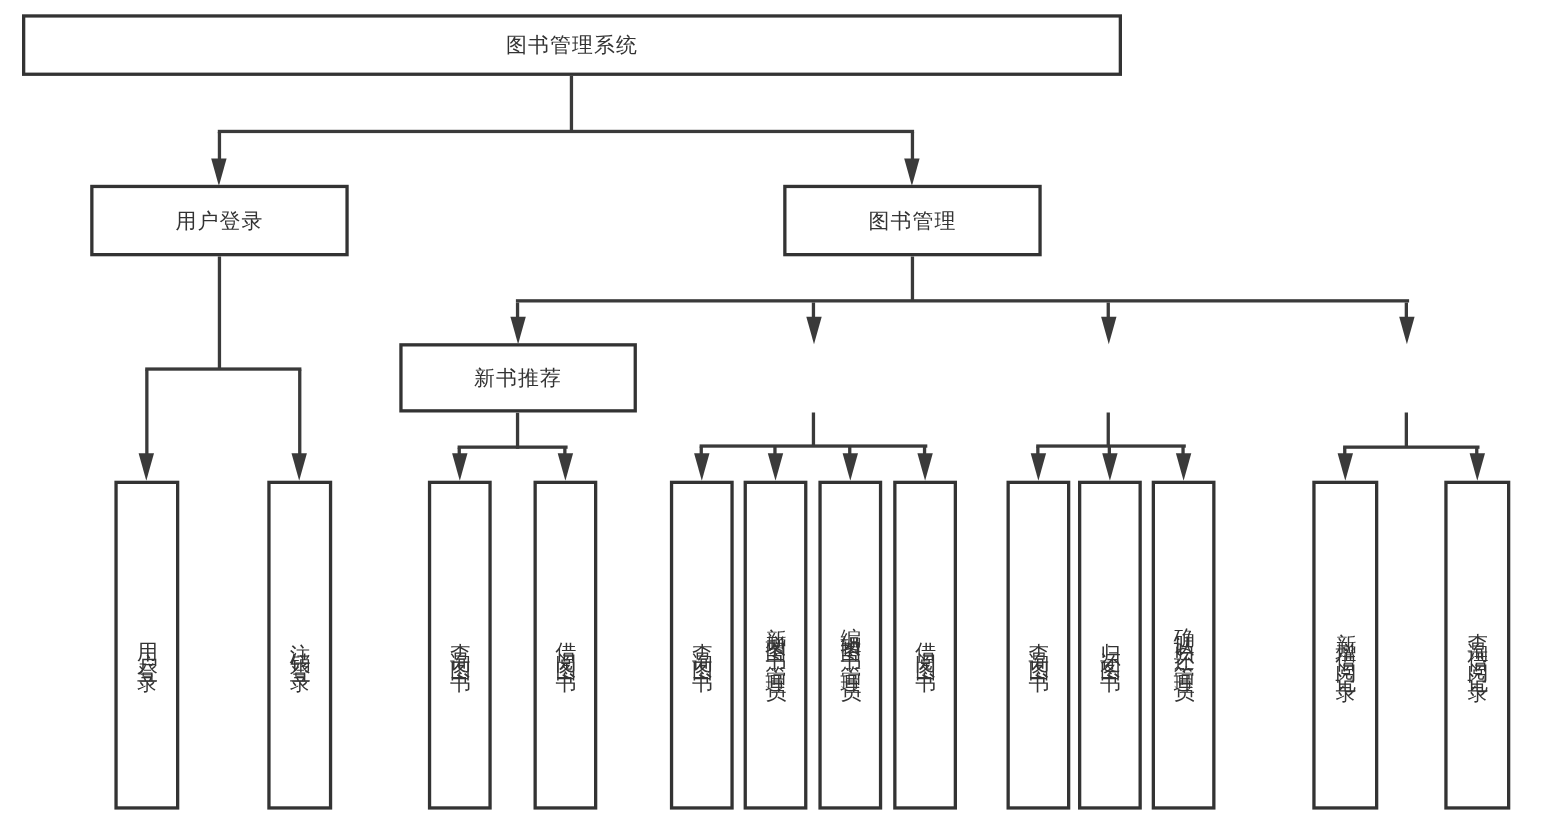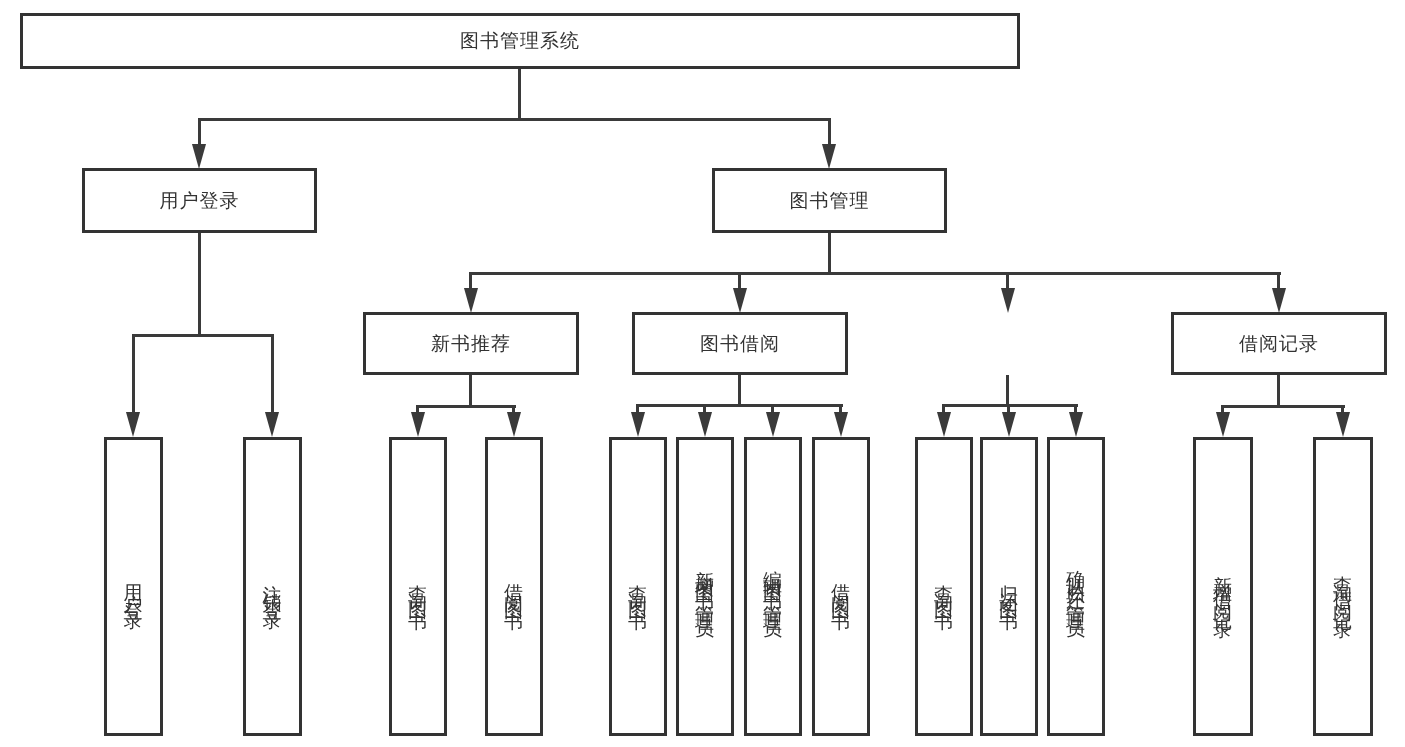--- a/index.html
+++ b/index.html
@@ -33,24 +33,22 @@
 <div id="canvas">
 
   <div class="node" style="left:20px;top:13px;width:1000px;height:56px">图书管理系统</div>
 
   <div class="node" style="left:82px;top:168px;width:235px;height:65px">用户登录</div>
 
   <div class="node" style="left:712px;top:168px;width:235px;height:65px">图书管理</div>
 
   <div class="node" style="left:363px;top:312px;width:216px;height:63px">新书推荐</div>
 
-  <div class="node" style="left:632px;top:312px;width:216px;height:63px">图书借阅</div>
 
 
-  <div class="node" style="left:1171px;top:312px;width:216px;height:63px">借阅记录</div>
 
   <div class="vnode" style="left:104px;top:437px;width:59px;height:299px">
     <span class="vtext">用户登录</span>
   </div>
 
   <div class="vnode" style="left:243px;top:437px;width:59px;height:299px">
     <span class="vtext">注销登录</span>
   </div>
 
   <div class="vnode" style="left:389px;top:437px;width:58px;height:299px">

